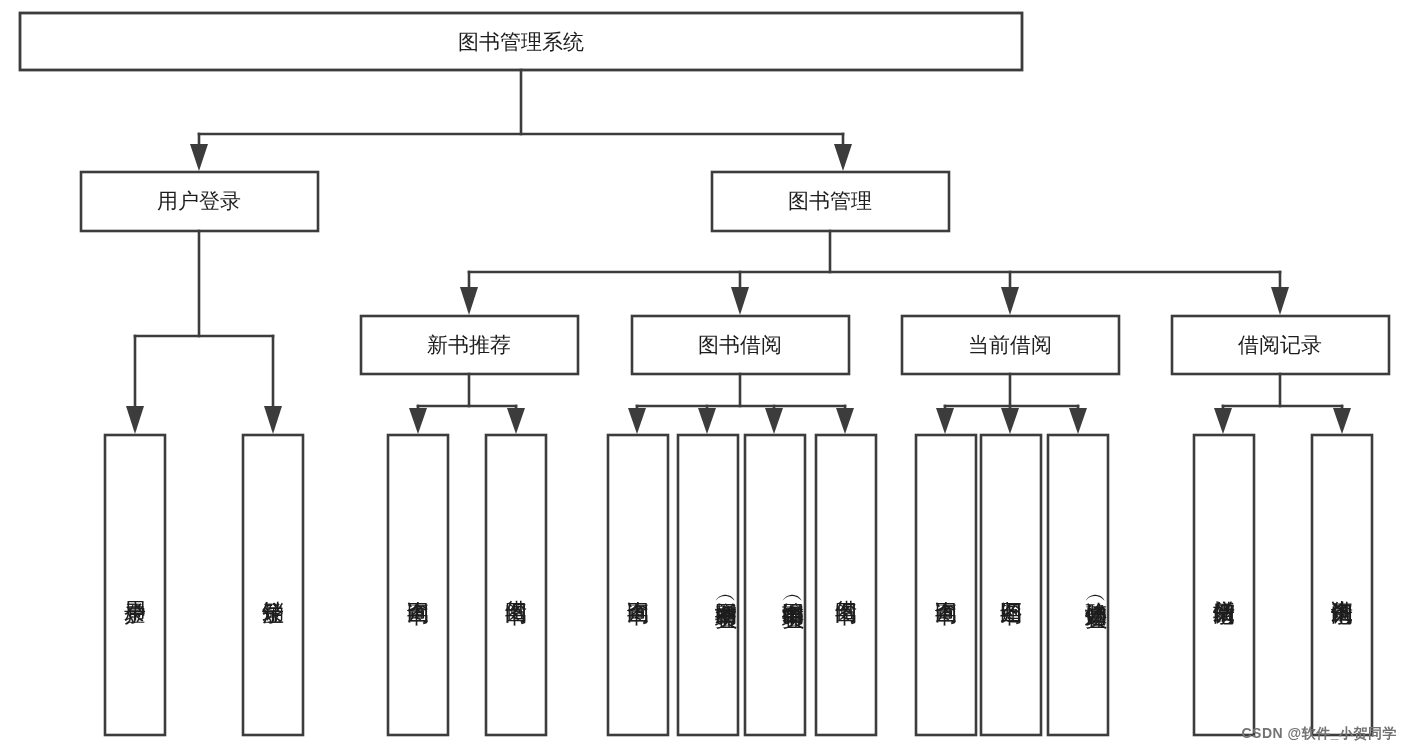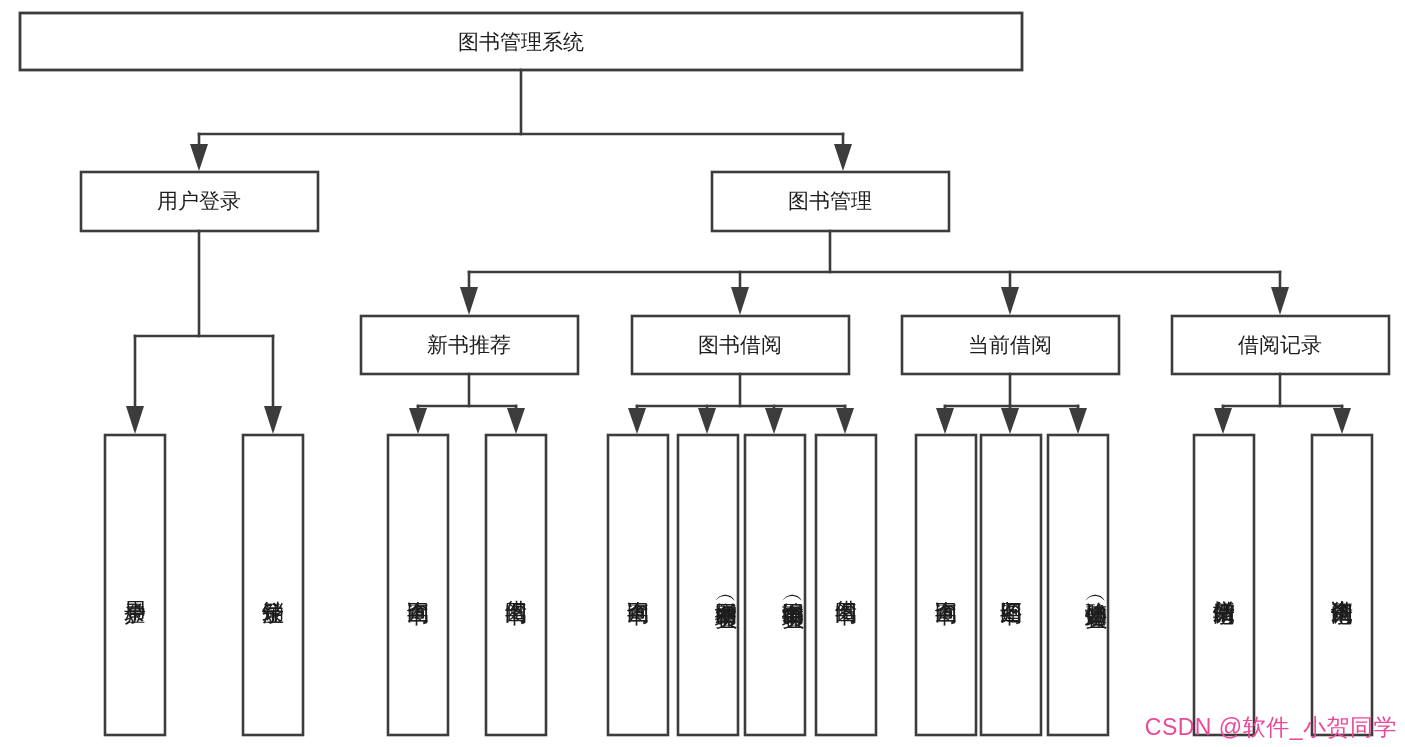--- a/index.html
+++ b/index.html
@@ -63,24 +63,25 @@
     justify-content: center;
     text-align: center;
     white-space: nowrap;
     pointer-events: none;
   }
   .watermark {
     position: absolute;
     right: 8px;
     bottom: 4px;
     font-family: "Liberation Sans", "DejaVu Sans", sans-serif;
-    font-size: 23px;
-    color: #ec4899;
+    font-size: 14px;
+    color: #737373;
     letter-spacing: 0.5px;
     user-select: none;
+    font-weight: bold;
   }
 </style>
 </head>
 <body>
 
 <div id="diagram-root">
 
   <svg class="diagram" viewBox="0 0 1405 747">
 
     <g>

